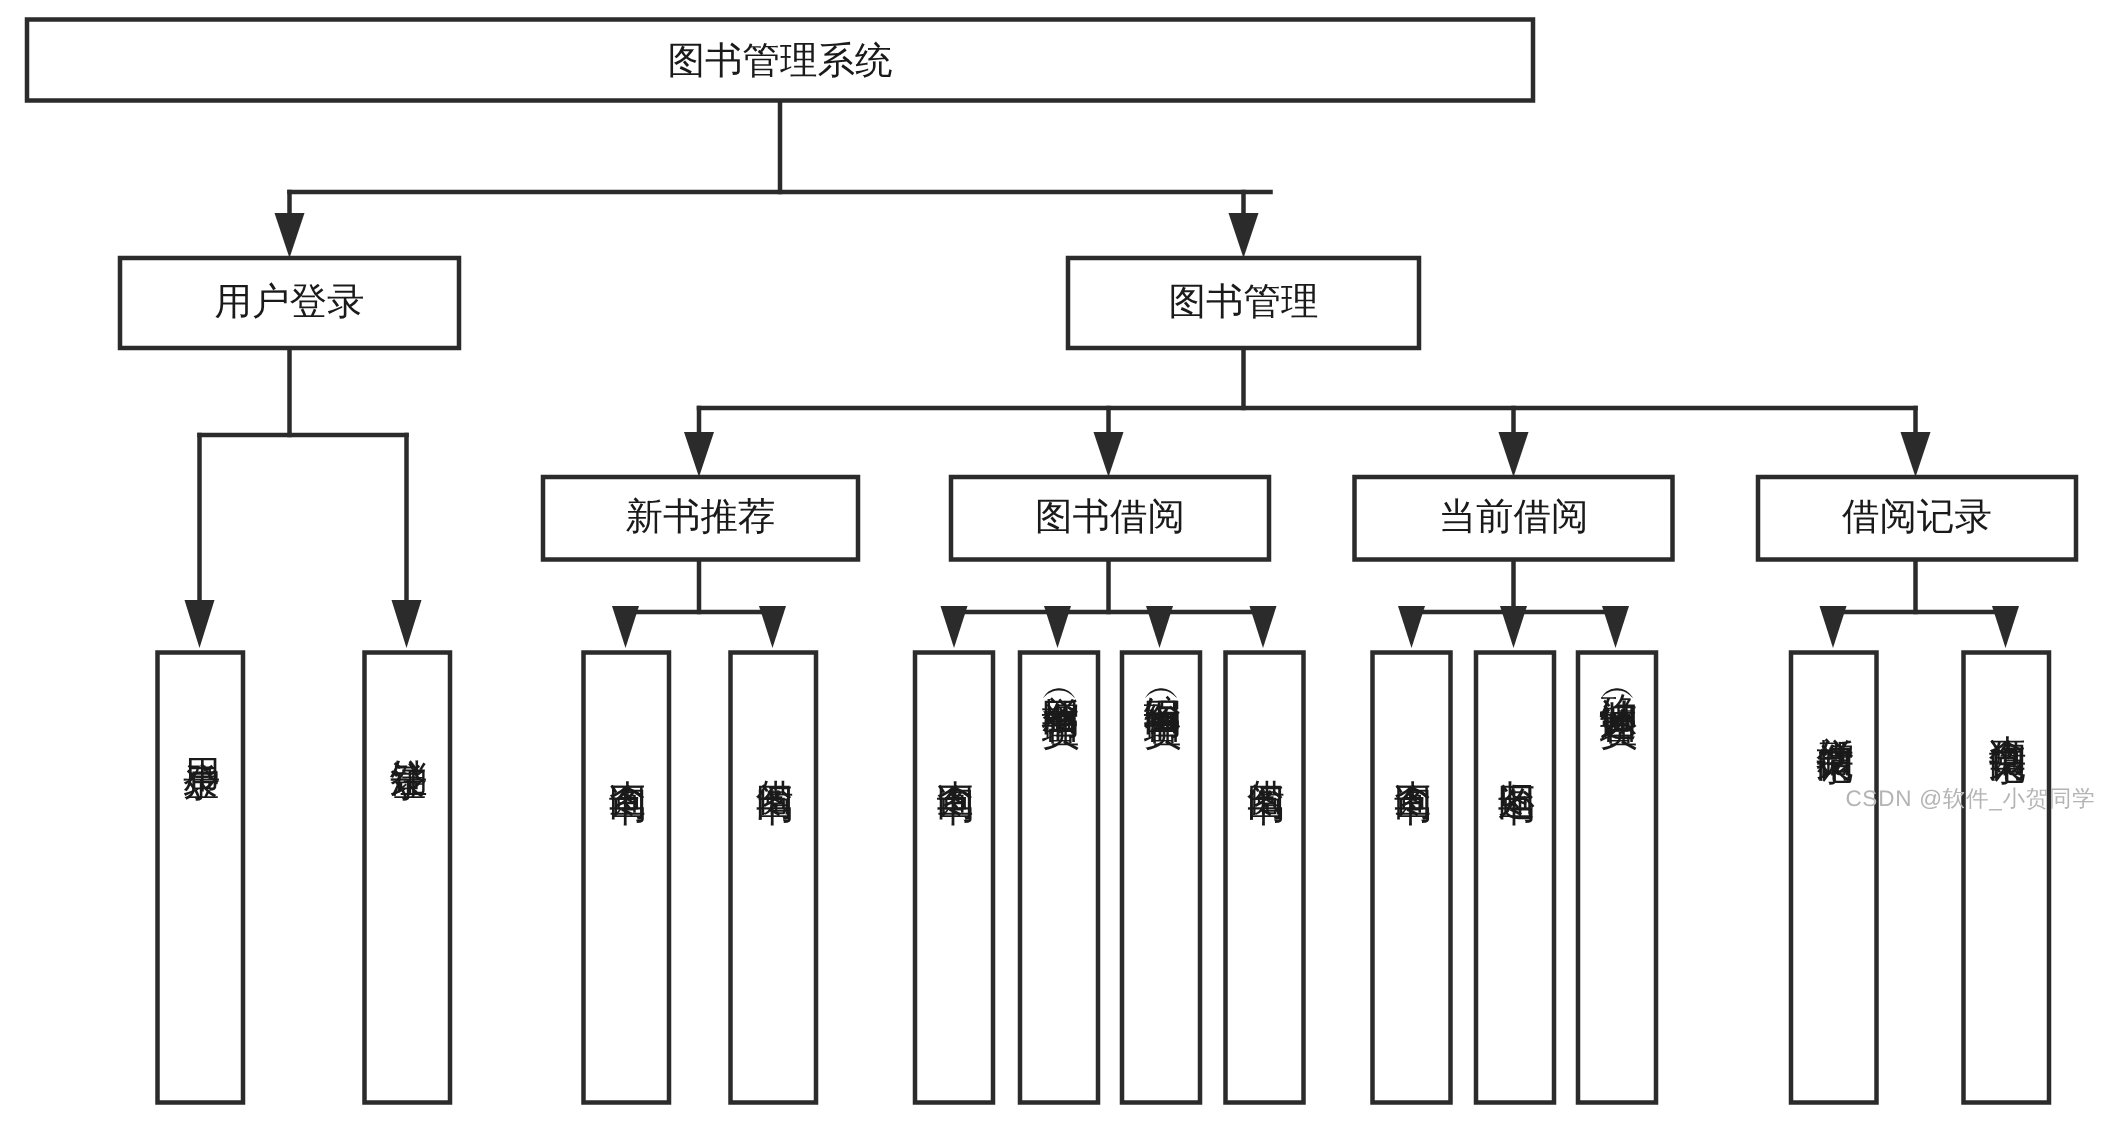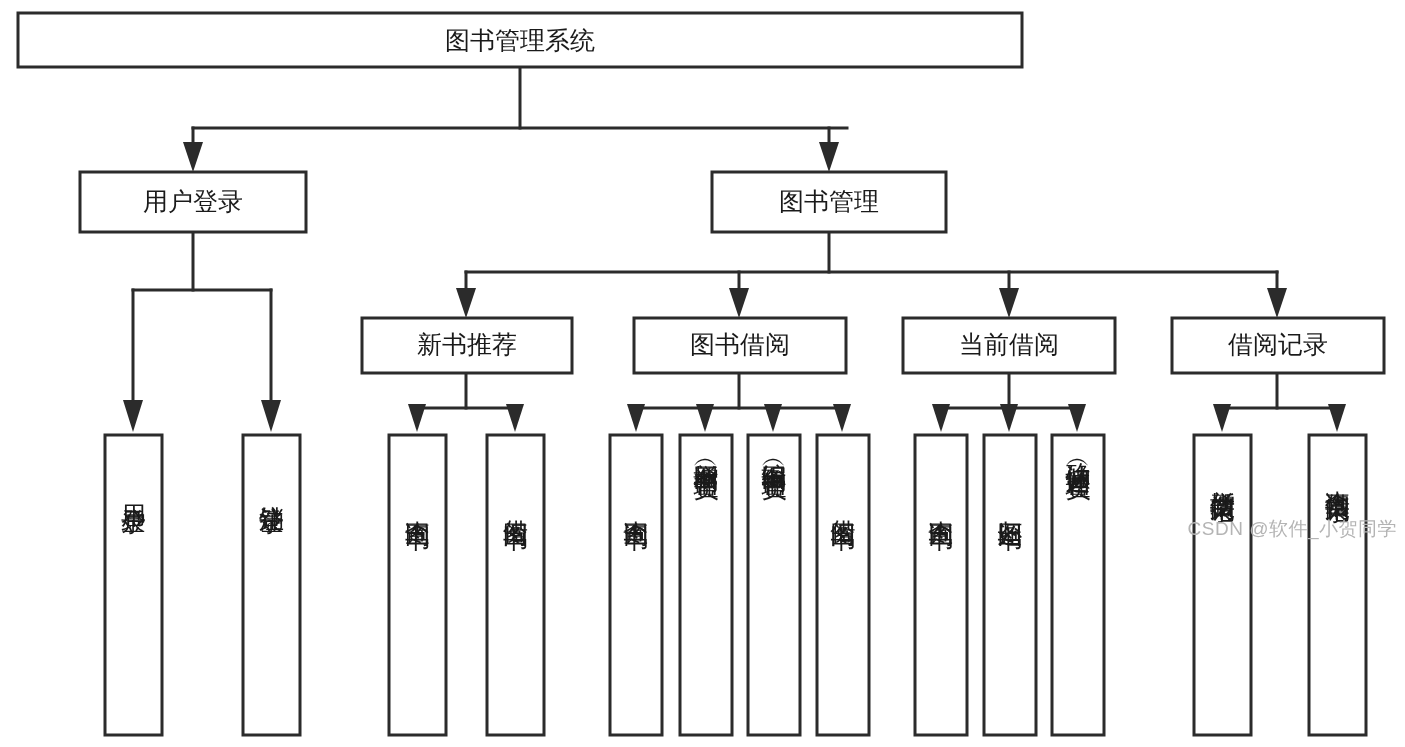--- a/index.html
+++ b/index.html
@@ -63,21 +63,21 @@
     writing-mode: vertical-rl;
     text-orientation: upright;
     letter-spacing: 2px;
     white-space: nowrap;
   }
   .watermark {
     position: absolute;
     right: 8px;
     bottom: 6px;
     font-family: "Liberation Sans", "DejaVu Sans", sans-serif;
-    font-size: 19px;
+    font-size: 15px;
     color: #b4b4b4;
     letter-spacing: 0.5px;
     user-select: none;
   }
 </style>
 </head>
 <body>
 
 <div id="diagram-root">
 

